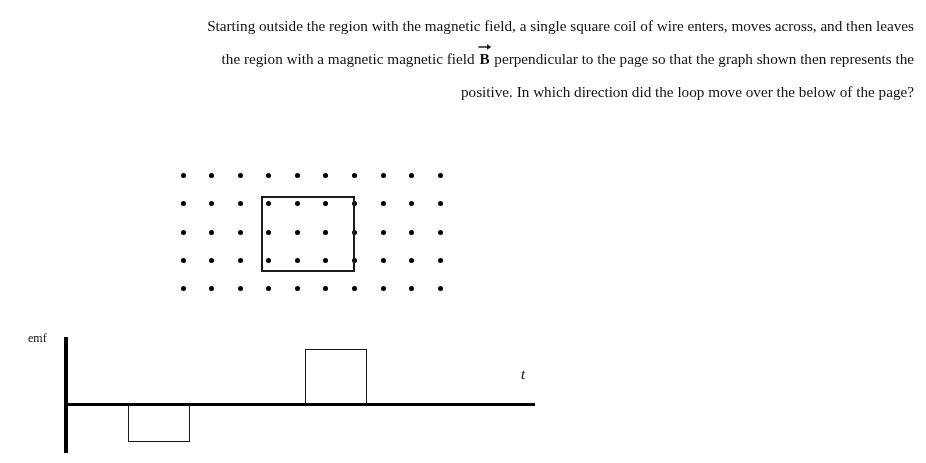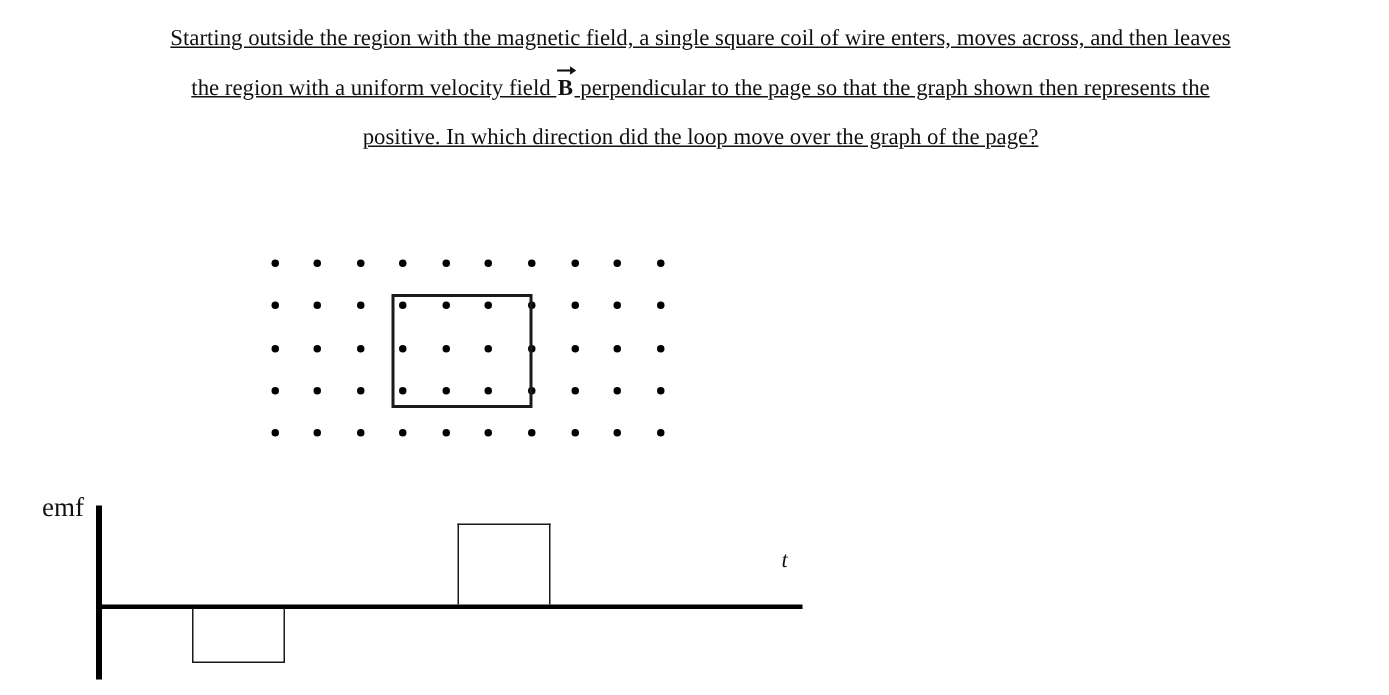--- a/index.html
+++ b/index.html
@@ -17,23 +17,22 @@
   }
 
   
   #question-text {
     position: absolute;
     left: 20px;
     top: 9px;
     width: 894px;
     font-size: 15.2px;
     line-height: 33px;
-    text-align: center;
+    text-align: right;
     color: #111111;
-    text-decoration: underline;
   }
   #question-text .tline {
     white-space: nowrap;
   }
   #question-text .tline.last {
     white-space: normal;
   }
   .vec {
     display: inline-block;
     position: relative;
@@ -101,21 +100,21 @@
     left: 64px;
     top: 83px;
     width: 471px;
     height: 3px;
     background: #000000;
   }
   #emf-label {
     position: absolute;
     left: 28px;
     top: 9px;
-    font-size: 18px;
+    font-size: 12px;
     line-height: 18px;
     color: #111111;
   }
   #t-label {
     position: absolute;
     left: 521px;
     top: 46px;
     font-size: 15px;
     font-style: italic;
     line-height: 16px;
@@ -143,29 +142,29 @@
   }
 </style>
 </head>
 <body>
 
 <div id="question-text">
   <div class="tline">
     <span>Starting outside the region with the magnetic field, a single square coil of wire enters, moves across, and then leaves</span>
   </div>
   <div class="tline">
-    <span>the region with a uniform velocity field </span><span class="vec"><span class="vec-arrow">
+    <span>the region with a magnetic magnetic field </span><span class="vec"><span class="vec-arrow">
           <svg viewBox="0 0 16 8" preserveAspectRatio="none">
             <line x1="0.5" y1="5" x2="14" y2="5" stroke="#111111" stroke-width="1.4"></line>
             <polygon points="16,5 11,2.2 11,7.8" fill="#111111"></polygon>
           </svg>
         </span><span>B</span></span><span> perpendicular to the page so that the graph shown then represents the</span>
   </div>
   <div class="tline last">
-    <span>positive. In which direction did the loop move over the graph of the page?</span>
+    <span>positive. In which direction did the loop move over the below of the page?</span>
   </div>
 </div>
 
 <div id="field-diagram">
   <div id="field-dots">
       <div class="field-dot" style="left: 10.5px; top: 10.5px; background: rgb(0, 0, 0);"></div>
       <div class="field-dot" style="left: 38.5px; top: 10.5px; background: rgb(0, 0, 0);"></div>
       <div class="field-dot" style="left: 67.5px; top: 10.5px; background: rgb(0, 0, 0);"></div>
       <div class="field-dot" style="left: 95.5px; top: 10.5px; background: rgb(0, 0, 0);"></div>
       <div class="field-dot" style="left: 124.5px; top: 10.5px; background: rgb(0, 0, 0);"></div>

